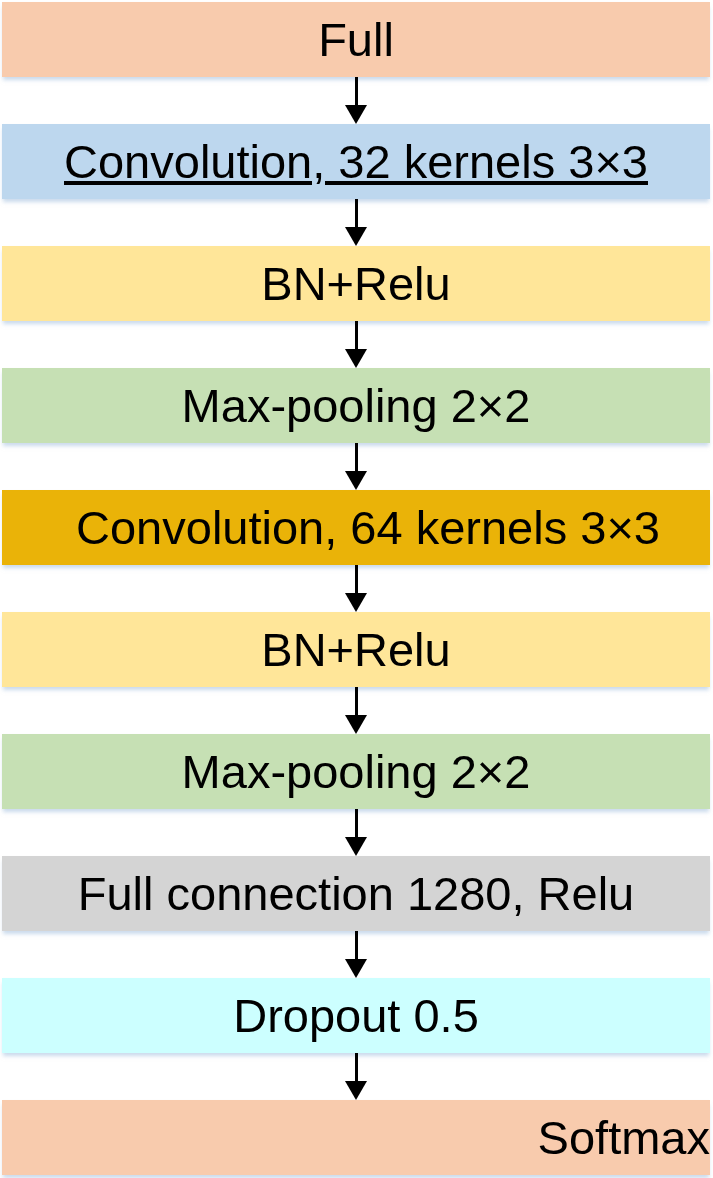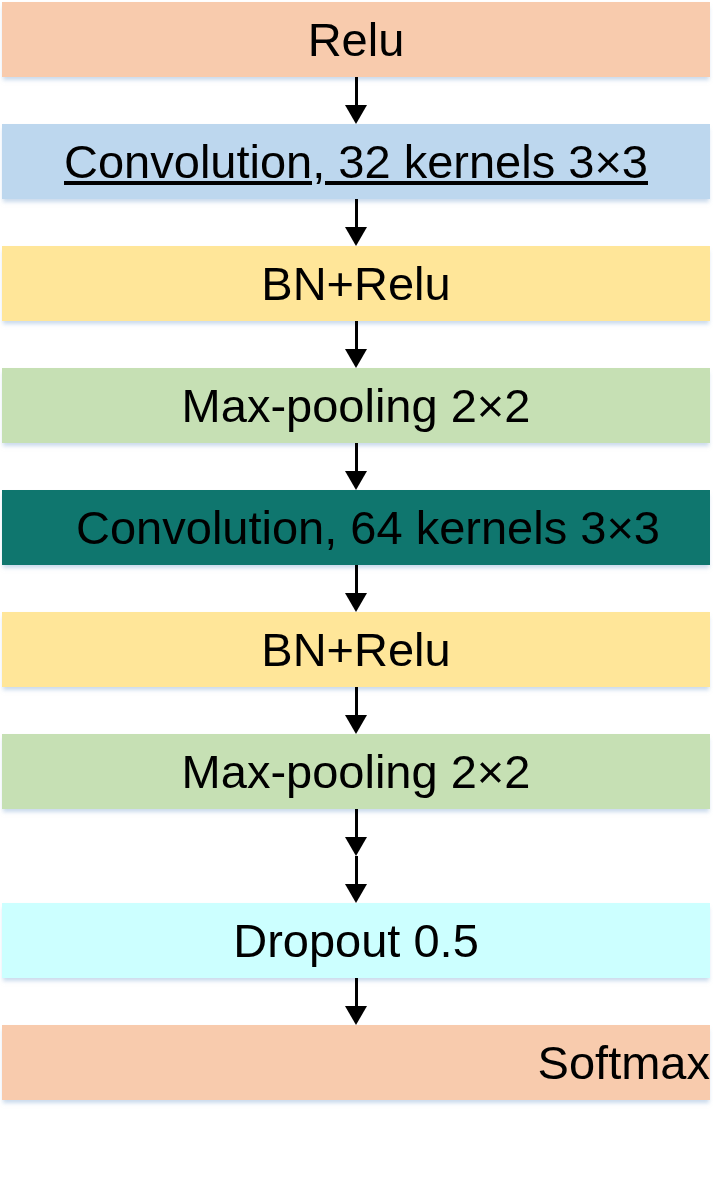--- a/index.html
+++ b/index.html
@@ -45,21 +45,21 @@
     border-left: 11px solid transparent;
     border-right: 11px solid transparent;
     border-top: 19px solid var(--arrow-color);
   }
 </style>
 </head>
 <body>
 
 <div class="flow">
 
-  <div class="node" style="background: rgb(248, 203, 173);">Relu</div>
+  <div class="node" style="background: rgb(248, 203, 173);">Full</div>
 
   <div class="arrow">
     <div class="arrow-line"></div>
     <div class="arrow-head"></div>
   </div>
 
   <div class="node" style="background: rgb(189, 215, 238); text-decoration: underline;">Convolution, 32 kernels 3×3</div>
 
   <div class="arrow">
     <div class="arrow-line"></div>
@@ -73,41 +73,42 @@
     <div class="arrow-head"></div>
   </div>
 
   <div class="node" style="background: rgb(198, 224, 180);">Max-pooling 2×2</div>
 
   <div class="arrow">
     <div class="arrow-line"></div>
     <div class="arrow-head"></div>
   </div>
 
-  <div class="node" style="background: #0f766e; padding-left: 24px;">Convolution, 64 kernels 3×3</div>
+  <div class="node" style="background: #eab308; padding-left: 24px;">Convolution, 64 kernels 3×3</div>
 
   <div class="arrow">
     <div class="arrow-line"></div>
     <div class="arrow-head"></div>
   </div>
 
   <div class="node" style="background: rgb(255, 230, 153);">BN+Relu</div>
 
   <div class="arrow">
     <div class="arrow-line"></div>
     <div class="arrow-head"></div>
   </div>
 
   <div class="node" style="background: rgb(198, 224, 180);">Max-pooling 2×2</div>
 
   <div class="arrow">
     <div class="arrow-line"></div>
     <div class="arrow-head"></div>
   </div>
 
+  <div class="node" style="background: rgb(212, 212, 212);">Full connection 1280, Relu</div>
 
   <div class="arrow">
     <div class="arrow-line"></div>
     <div class="arrow-head"></div>
   </div>
 
   <div class="node" style="background: rgb(204, 255, 255);">Dropout 0.5</div>
 
   <div class="arrow">
     <div class="arrow-line"></div>

